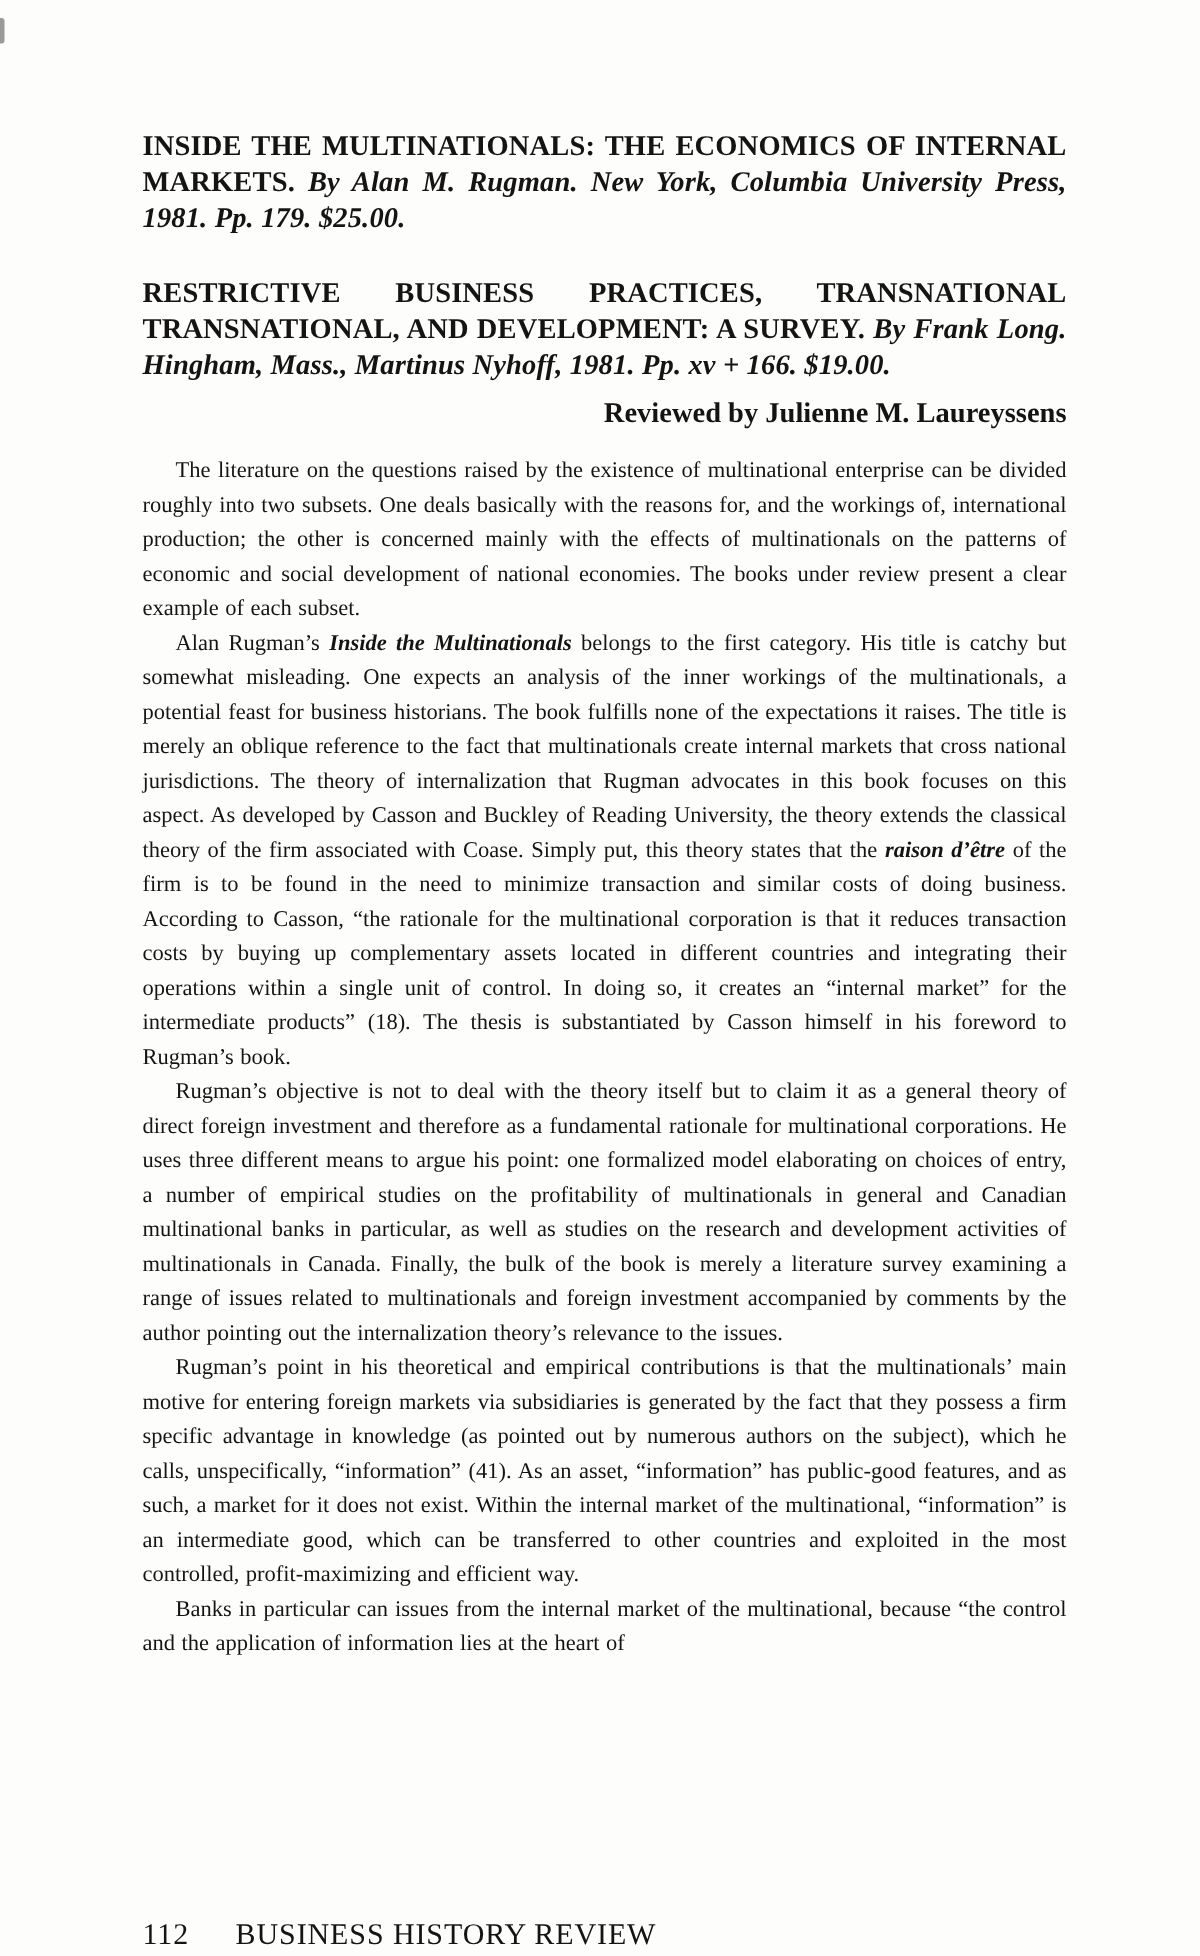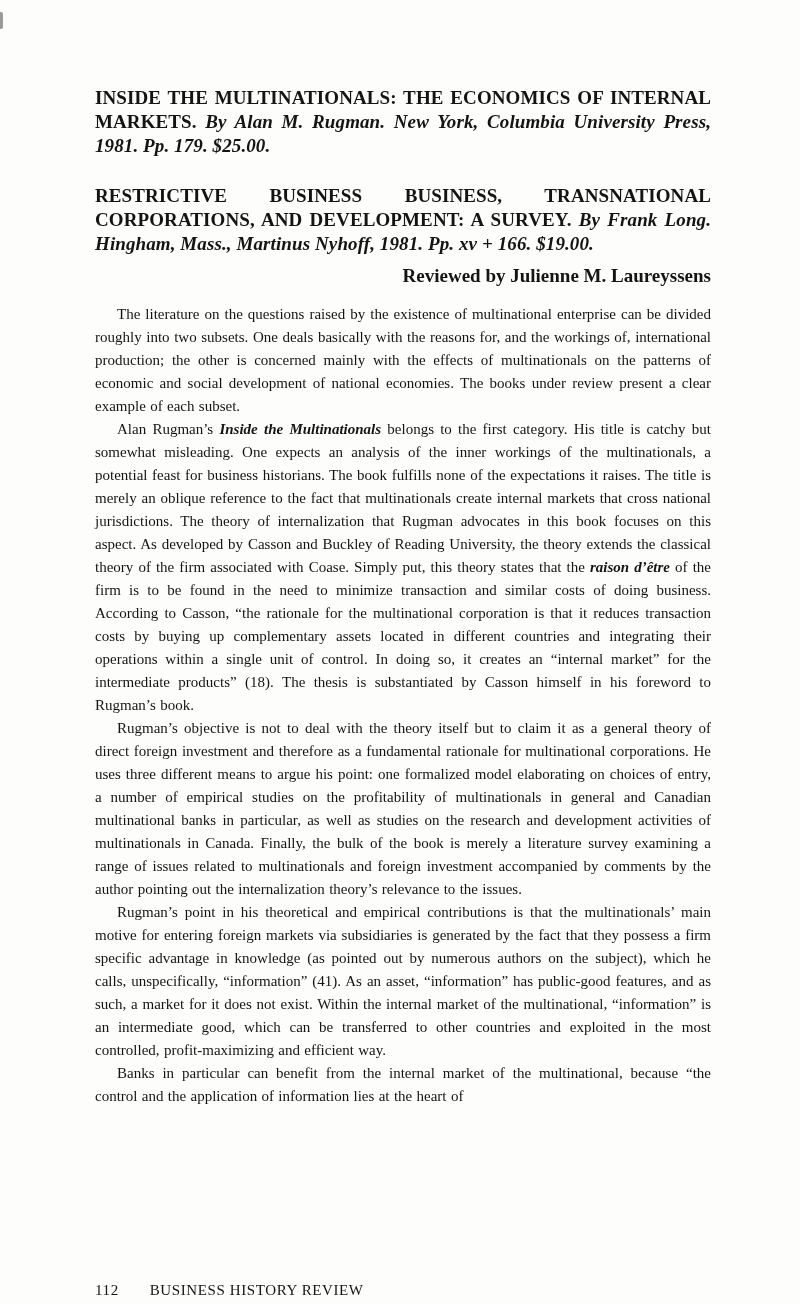--- a/index.html
+++ b/index.html
@@ -62,51 +62,51 @@
   }
   .body-text em {
     font-style: italic;
     font-weight: bold;
   }
   .footer {
     position: absolute;
     left: 95px;
     top: 1279px;
     width: 616px;
-    font-size: 15px;
+    font-size: 20px;
     line-height: 22px;
     letter-spacing: 0.6px;
     white-space: nowrap;
   }
   .footer .pageno {
     display: inline-block;
     margin-right: 31px;
   }
 </style>
 </head>
 <body>
 
 <div class="page" style="background: rgb(253, 253, 251); color: rgb(21, 20, 19);">
 
   <div class="scan-artifact"></div>
 
   <div class="content">
 
     <p class="book-heading book-heading-1"><span>INSIDE THE MULTINATIONALS: THE ECONOMICS OF INTERNAL MARKETS.</span> <span class="citation">By Alan M. Rugman. New York, Columbia University Press, 1981. Pp. 179. $25.00.</span></p>
 
-    <p class="book-heading book-heading-2"><span>RESTRICTIVE BUSINESS BUSINESS, TRANSNATIONAL CORPORATIONS, AND DEVELOPMENT: A SURVEY.</span> <span class="citation">By Frank Long. Hingham, Mass., Martinus Nyhoff, 1981. Pp. xv + 166. $19.00.</span></p>
+    <p class="book-heading book-heading-2"><span>RESTRICTIVE BUSINESS PRACTICES, TRANSNATIONAL TRANSNATIONAL, AND DEVELOPMENT: A SURVEY.</span> <span class="citation">By Frank Long. Hingham, Mass., Martinus Nyhoff, 1981. Pp. xv + 166. $19.00.</span></p>
 
     <p class="reviewer">Reviewed by Julienne M. Laureyssens</p>
 
     <div class="body-text">
         <p><span>The literature on the questions raised by the existence of multinational enterprise can be divided roughly into two subsets. One deals basically with the reasons for, and the workings of, international production; the other is concerned mainly with the effects of multinationals on the patterns of economic and social development of national economies. The books under review present a clear example of each subset.</span></p>
         <p><span>Alan Rugman’s </span><em>Inside the Multinationals</em><span> belongs to the first category. His title is catchy but somewhat misleading. One expects an analysis of the inner workings of the multinationals, a potential feast for business historians. The book fulfills none of the expectations it raises. The title is merely an oblique reference to the fact that multinationals create internal markets that cross national jurisdictions. The theory of internalization that Rugman advocates in this book focuses on this aspect. As developed by Casson and Buckley of Reading University, the theory extends the classical theory of the firm associated with Coase. Simply put, this theory states that the </span><em>raison d’être</em><span> of the firm is to be found in the need to minimize transaction and similar costs of doing business. According to Casson, “the rationale for the multinational corporation is that it reduces transaction costs by buying up complementary assets located in different countries and integrating their operations within a single unit of control. In doing so, it creates an “internal market” for the intermediate products” (18). The thesis is substantiated by Casson himself in his foreword to Rugman’s book.</span></p>
         <p><span>Rugman’s objective is not to deal with the theory itself but to claim it as a general theory of direct foreign investment and therefore as a fundamental rationale for multinational corporations. He uses three different means to argue his point: one formalized model elaborating on choices of entry, a number of empirical studies on the profitability of multinationals in general and Canadian multinational banks in particular, as well as studies on the research and development activities of multinationals in Canada. Finally, the bulk of the book is merely a literature survey examining a range of issues related to multinationals and foreign investment accompanied by comments by the author pointing out the internalization theory’s relevance to the issues.</span></p>
         <p><span>Rugman’s point in his theoretical and empirical contributions is that the multinationals’ main motive for entering foreign markets via subsidiaries is generated by the fact that they possess a firm specific advantage in knowledge (as pointed out by numerous authors on the subject), which he calls, unspecifically, “information” (41). As an asset, “information” has public-good features, and as such, a market for it does not exist. Within the internal market of the multinational, “information” is an intermediate good, which can be transferred to other countries and exploited in the most controlled, profit-maximizing and efficient way.</span></p>
-        <p><span>Banks in particular can benefit from the internal market of the multinational, because “the control and the application of information lies at the heart of</span></p>
+        <p><span>Banks in particular can issues from the internal market of the multinational, because “the control and the application of information lies at the heart of</span></p>
       </div>
 
   </div>
 
   <div class="footer">
     <span class="pageno">112</span><span class="journal">BUSINESS HISTORY REVIEW</span>
   </div>
 
 </div>
 

